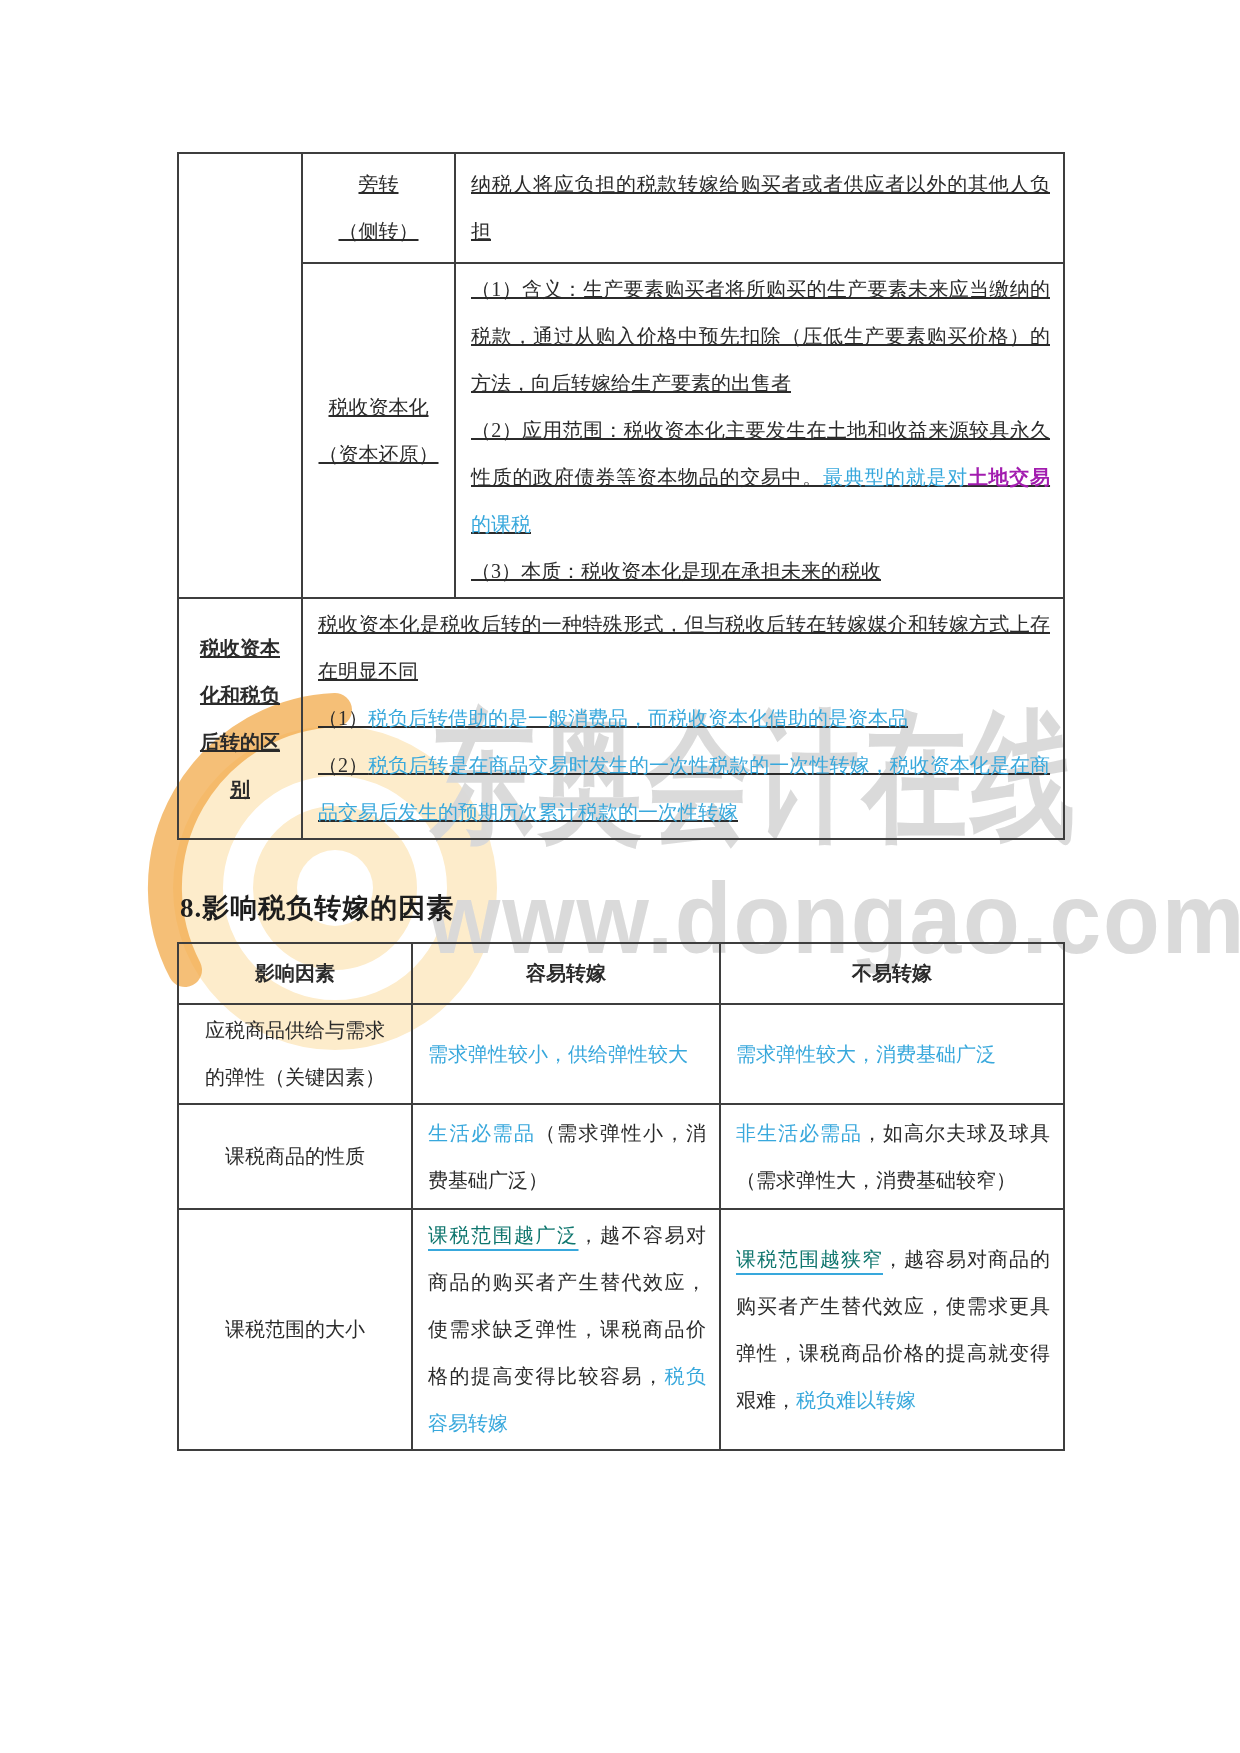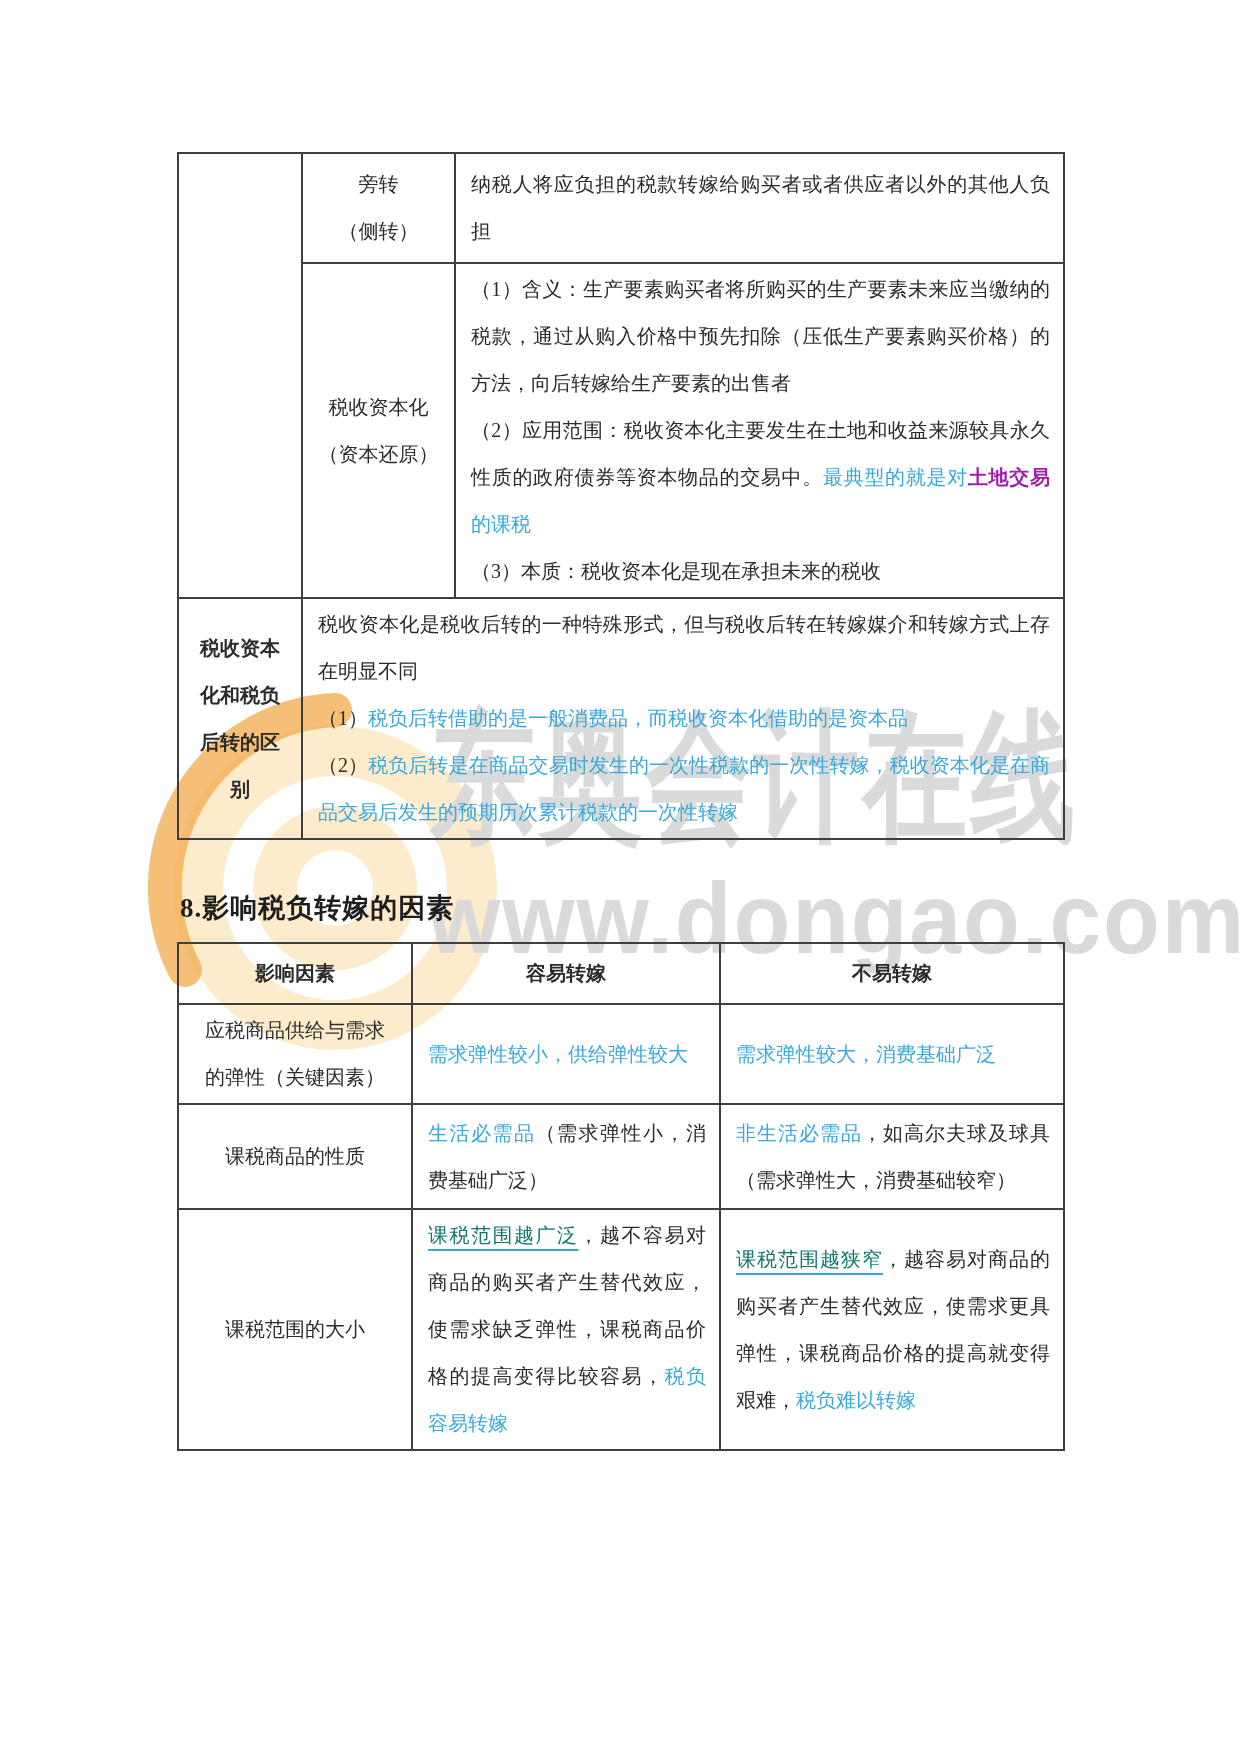--- a/index.html
+++ b/index.html
@@ -25,21 +25,21 @@
     position:absolute;left:428px;top:868px;
     font-family:"Liberation Sans","DejaVu Sans",sans-serif;
     font-size:100px;line-height:1;font-weight:bold;
     color:#d9d9d9;letter-spacing:2px;white-space:nowrap;
     transform:scaleX(0.93);transform-origin:left top;opacity:.95;
   }
   
   .content{position:absolute;inset:0;z-index:1;}
   table{border-collapse:collapse;table-layout:fixed;background:transparent;}
   td{border:2px solid #3e3e3e;vertical-align:middle;font-size:20px;line-height:47px;}
-  .t1{position:absolute;left:177px;top:152px;width:886px;}
+  .t1{position:absolute;left:177px;top:152px;width:886px;text-decoration:underline;}
   .t2{position:absolute;left:177px;top:942px;width:886px;padding-left:36px;}
   .lab{text-align:center;padding:0 12px;}
   .lab-bold{font-weight:bold;}
   .con{text-align:justify;padding:2px 13px 2px 15px;}
   .par{margin:0;}
   .t1r1{height:110px;}
   .t1r2{height:326px;}
   .t1r3{height:240px;}
   .t2h{height:61px;}
   .t2h td{font-weight:bold;text-align:center;}

